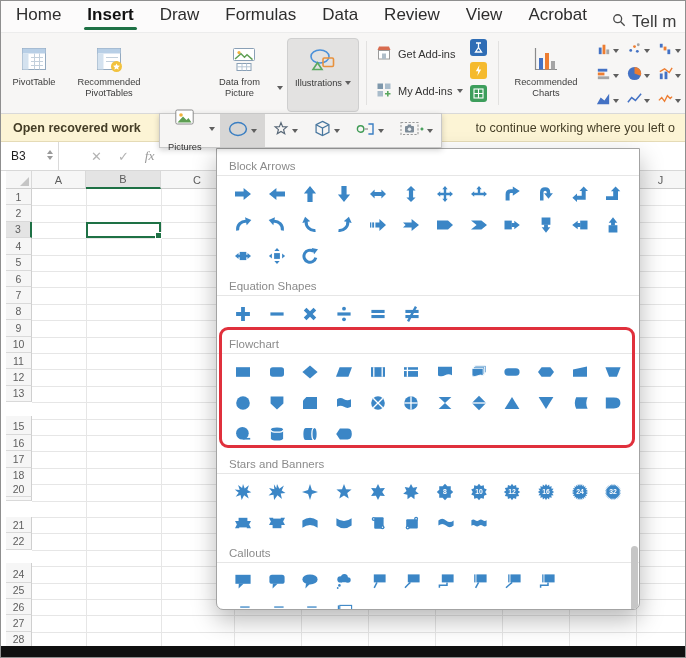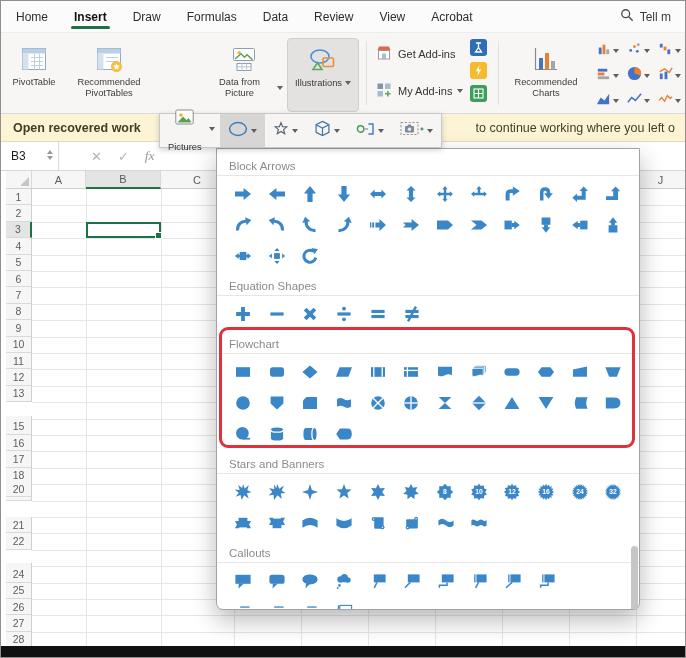--- a/index.html
+++ b/index.html
@@ -1,18 +1,18 @@
 <!DOCTYPE html>
 <html><head>
 <meta charset="utf-8">
 <style>
 *{margin:0;padding:0;box-sizing:border-box}
 body{width:686px;height:658px;font-family:"Liberation Sans",sans-serif;position:relative;overflow:hidden;background:#fff}
 #win{position:absolute;inset:0;border:1px solid #8f8f8f;background:#fff;overflow:hidden}
-#menubar{position:absolute;top:0;left:0;width:100%;height:32px;background:#fcfbfb;display:flex;align-items:center;padding:0 14px;gap:24px;font-size:12px;color:#2e2e2e;border-bottom:1px solid #ececec}
+#menubar{position:absolute;top:0;left:0;width:100%;height:32px;background:#fcfbfb;display:flex;align-items:flex-end;padding:0 14px;gap:24px;font-size:17px;color:#2e2e2e;border-bottom:1px solid #ececec}
 .tab{position:relative;white-space:nowrap;padding:7px 1px}
 .tab.active{font-weight:700;color:#111}
 .tab.active::after{content:"";position:absolute;left:-2px;right:-2px;bottom:2px;height:3px;border-radius:2px;background:#1e7145}
 #tellme{margin-left:auto;display:flex;align-items:center;gap:6px;color:#3c3c3c;white-space:nowrap}
 #ribbon{position:absolute;top:32px;left:0;width:100%;height:81px;background:#f7f6f5;border-bottom:1px solid #d9d9d9}
 .rbtn{position:absolute;top:5px;height:74px;display:flex;flex-direction:column;align-items:center;font-size:9.3px;color:#3b3b3b;text-align:center;line-height:1.18;border-radius:4px;padding-top:3px}
 .rbtn .ricon{height:36px;display:flex;align-items:center}
 .rbtn.pressed{background:#e3e2e1;border:1px solid #cfcfcf}
 .rlabelrow{display:flex;align-items:center;justify-content:center;gap:3px}
 .hbtn{position:absolute;display:flex;align-items:center;gap:5px;font-size:11px;color:#333}

